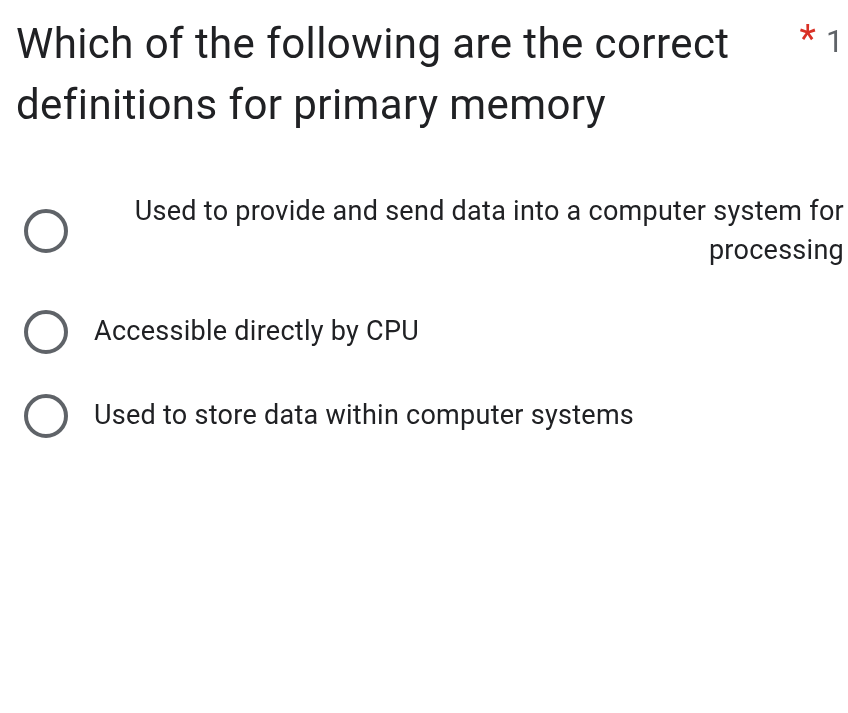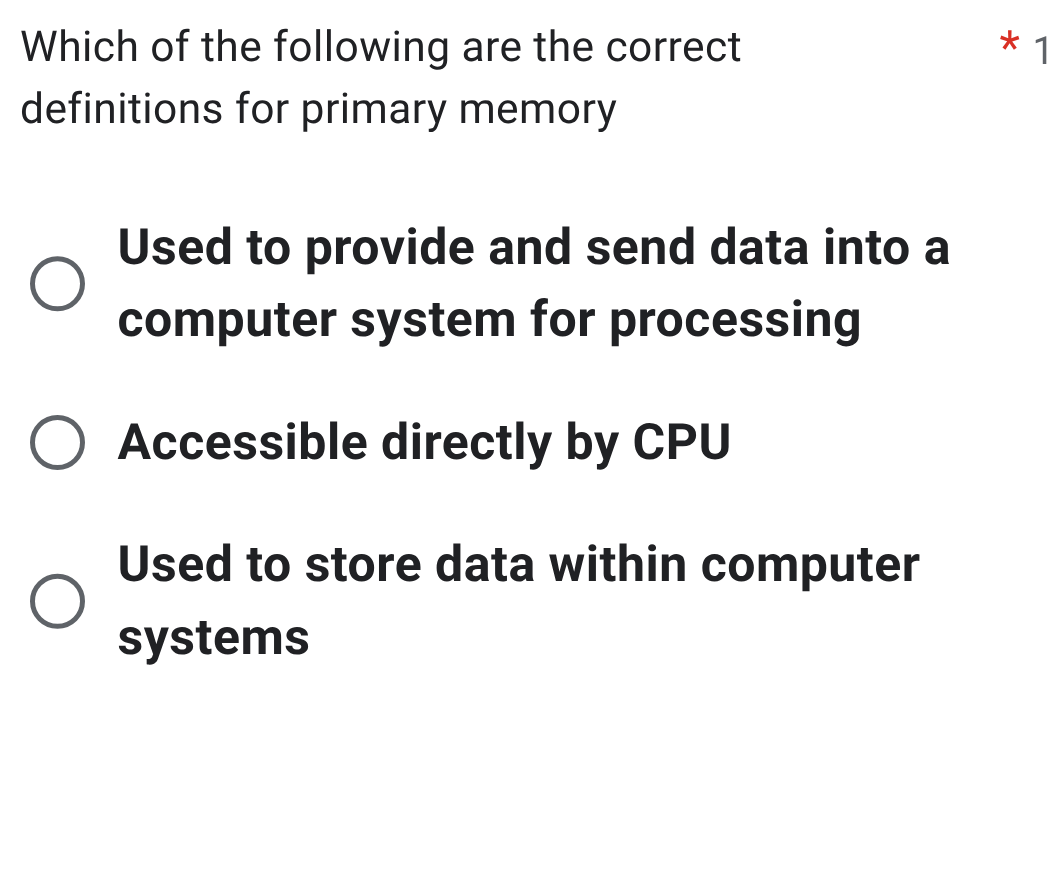--- a/index.html
+++ b/index.html
@@ -16,21 +16,21 @@
       color: #202124;
       overflow: hidden;
     }
     .question-header {
       display: flex;
       align-items: flex-start;
       justify-content: space-between;
       margin-bottom: 56px;
     }
     .question-text {
-      font-size: 34px;
+      font-size: 42px;
       line-height: 1.45;
       font-weight: 400;
       color: #202124;
       flex: 1;
       padding-right: 40px;
       letter-spacing: 0.01em;
     }
     .required-points {
       display: flex;
       align-items: baseline;
@@ -63,25 +63,26 @@
     .radio-circle {
       width: 44px;
       height: 44px;
       min-width: 44px;
       border: 4px solid #5f6368;
       border-radius: 50%;
       background: transparent;
       margin-left: 8px;
     }
     .option-label {
-      font-size: 40px;
+      font-size: 27px;
       line-height: 1.45;
       color: #202124;
-      font-weight: 700;
+      font-weight: 400;
       letter-spacing: 0.01em;
+      text-align: right;
     }
   </style>
 </head>
 <body>
 
 <div class="question-header">
   <div class="question-text">Which of the following are the correct definitions for primary memory</div>
   <div class="required-points">
     <span class="required-asterisk">*</span>
     <span class="points">1 </span>

